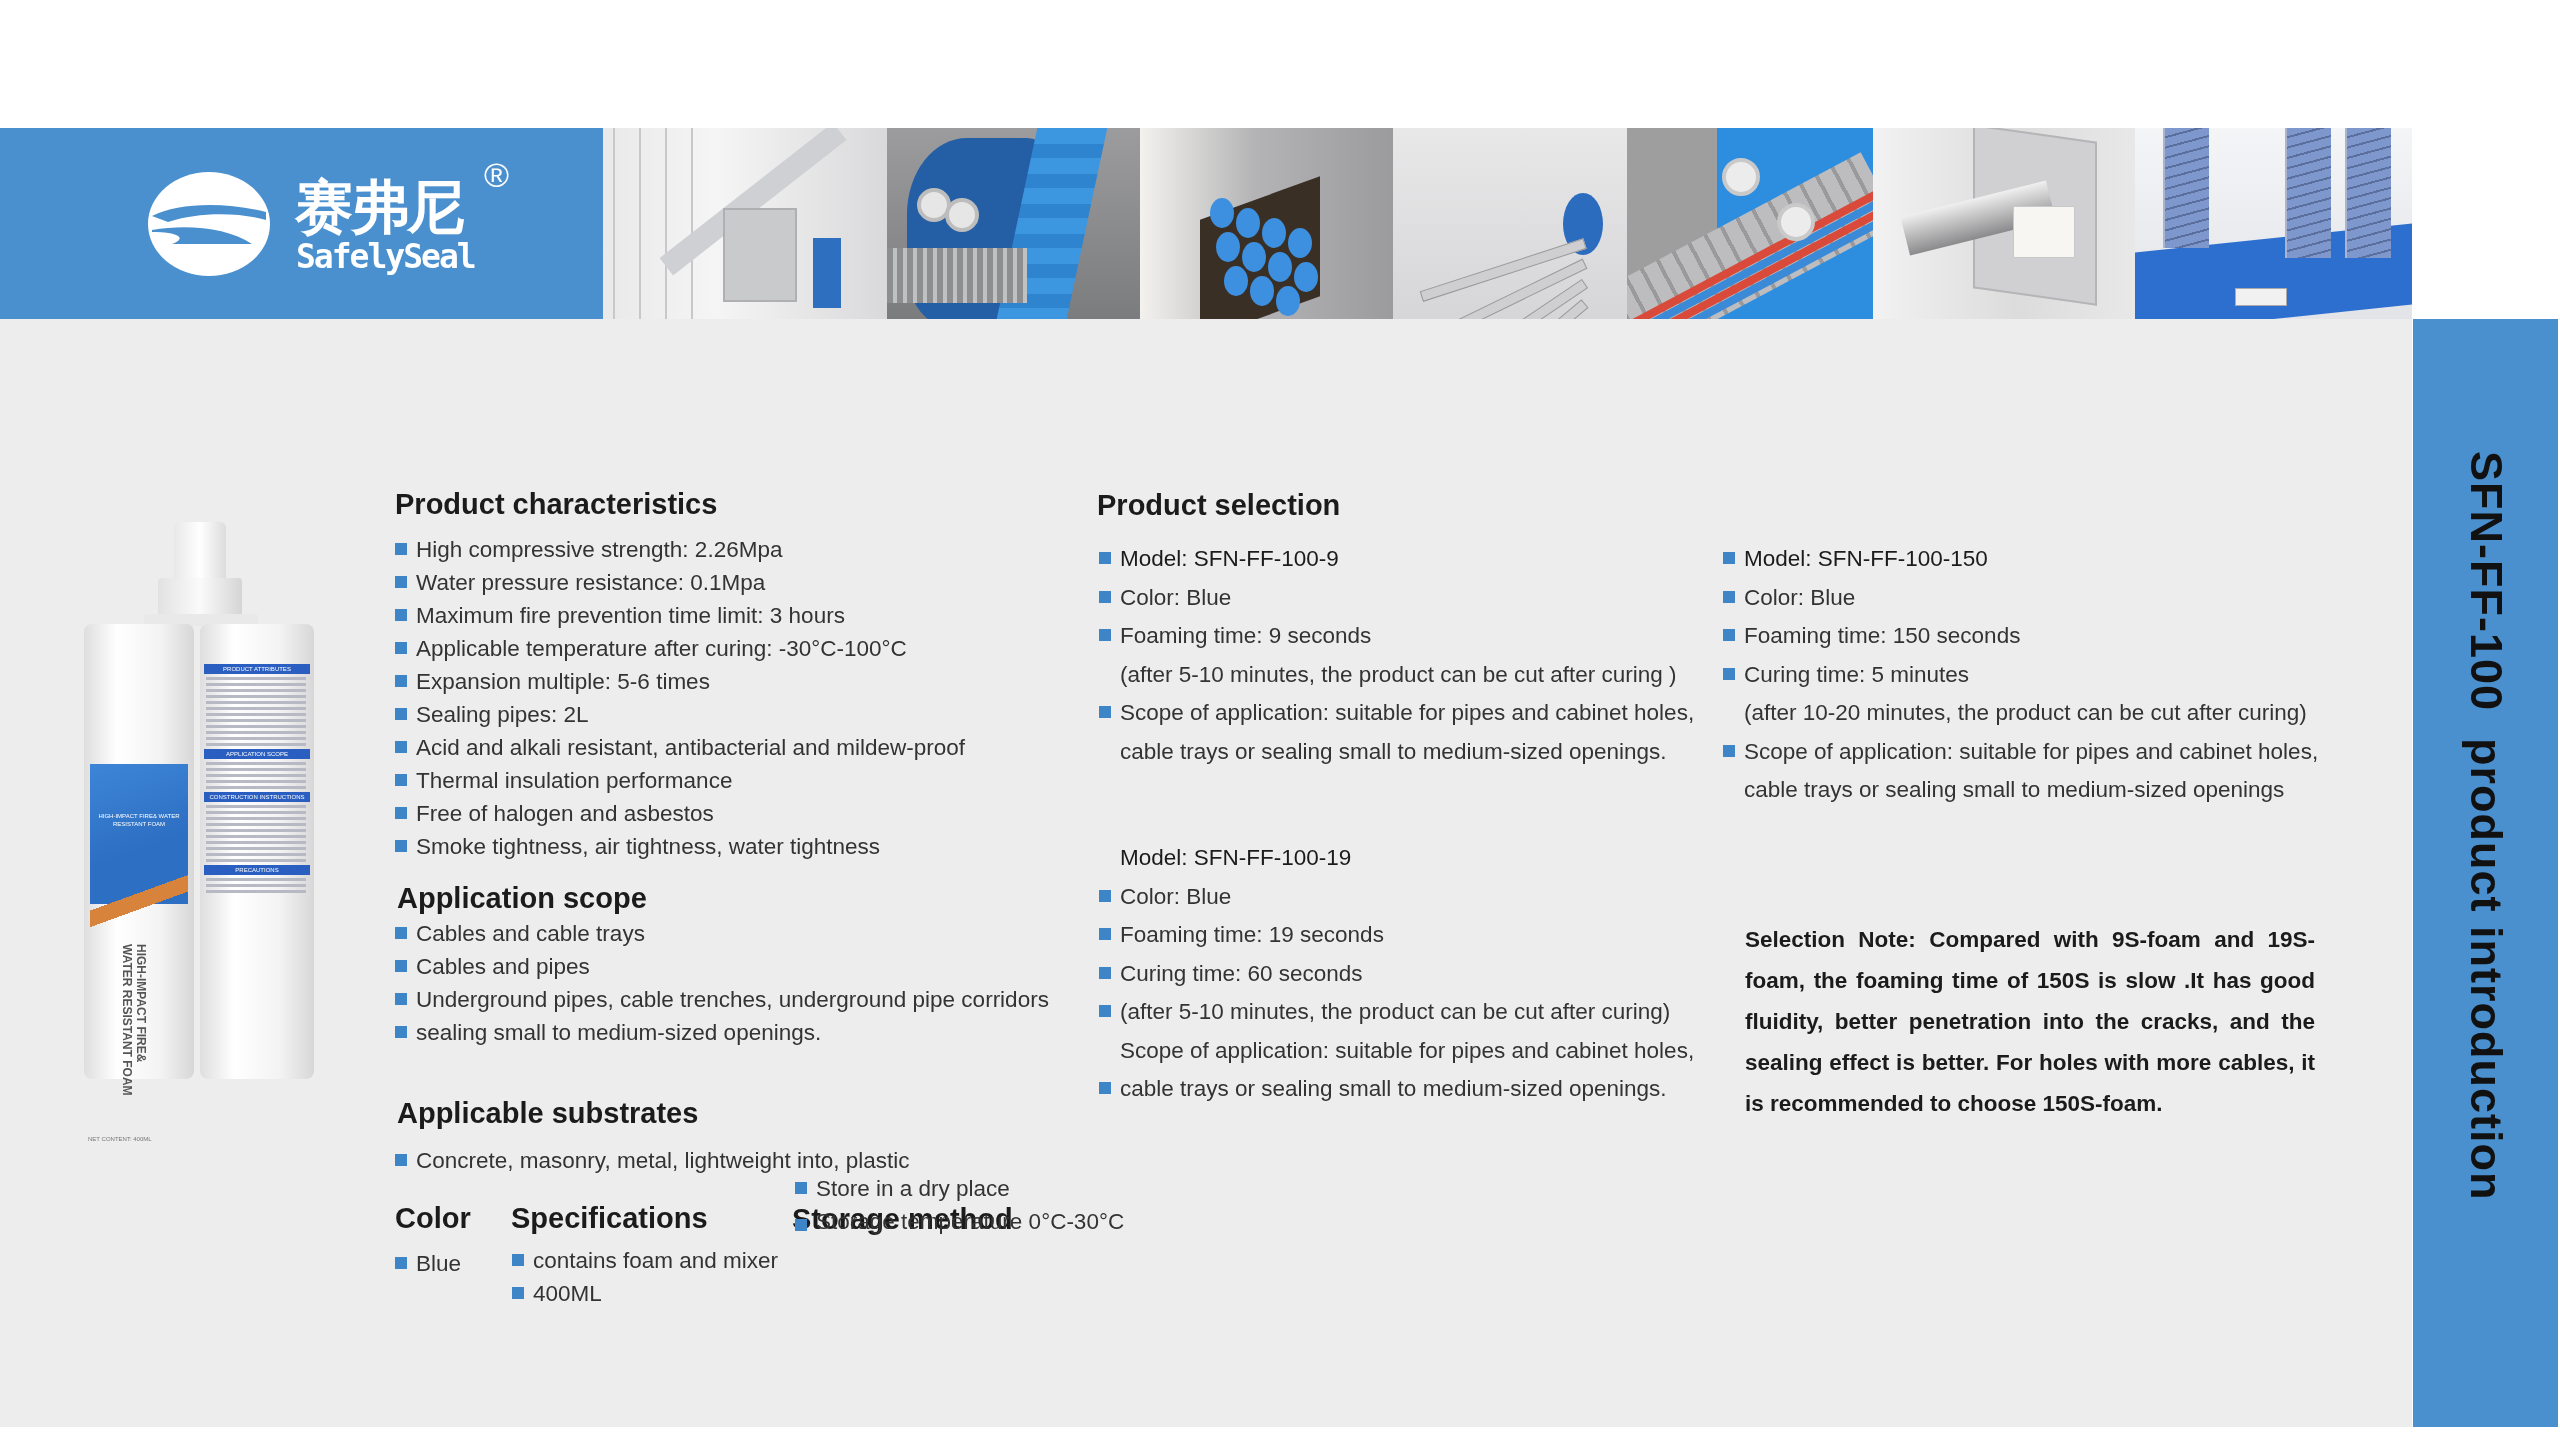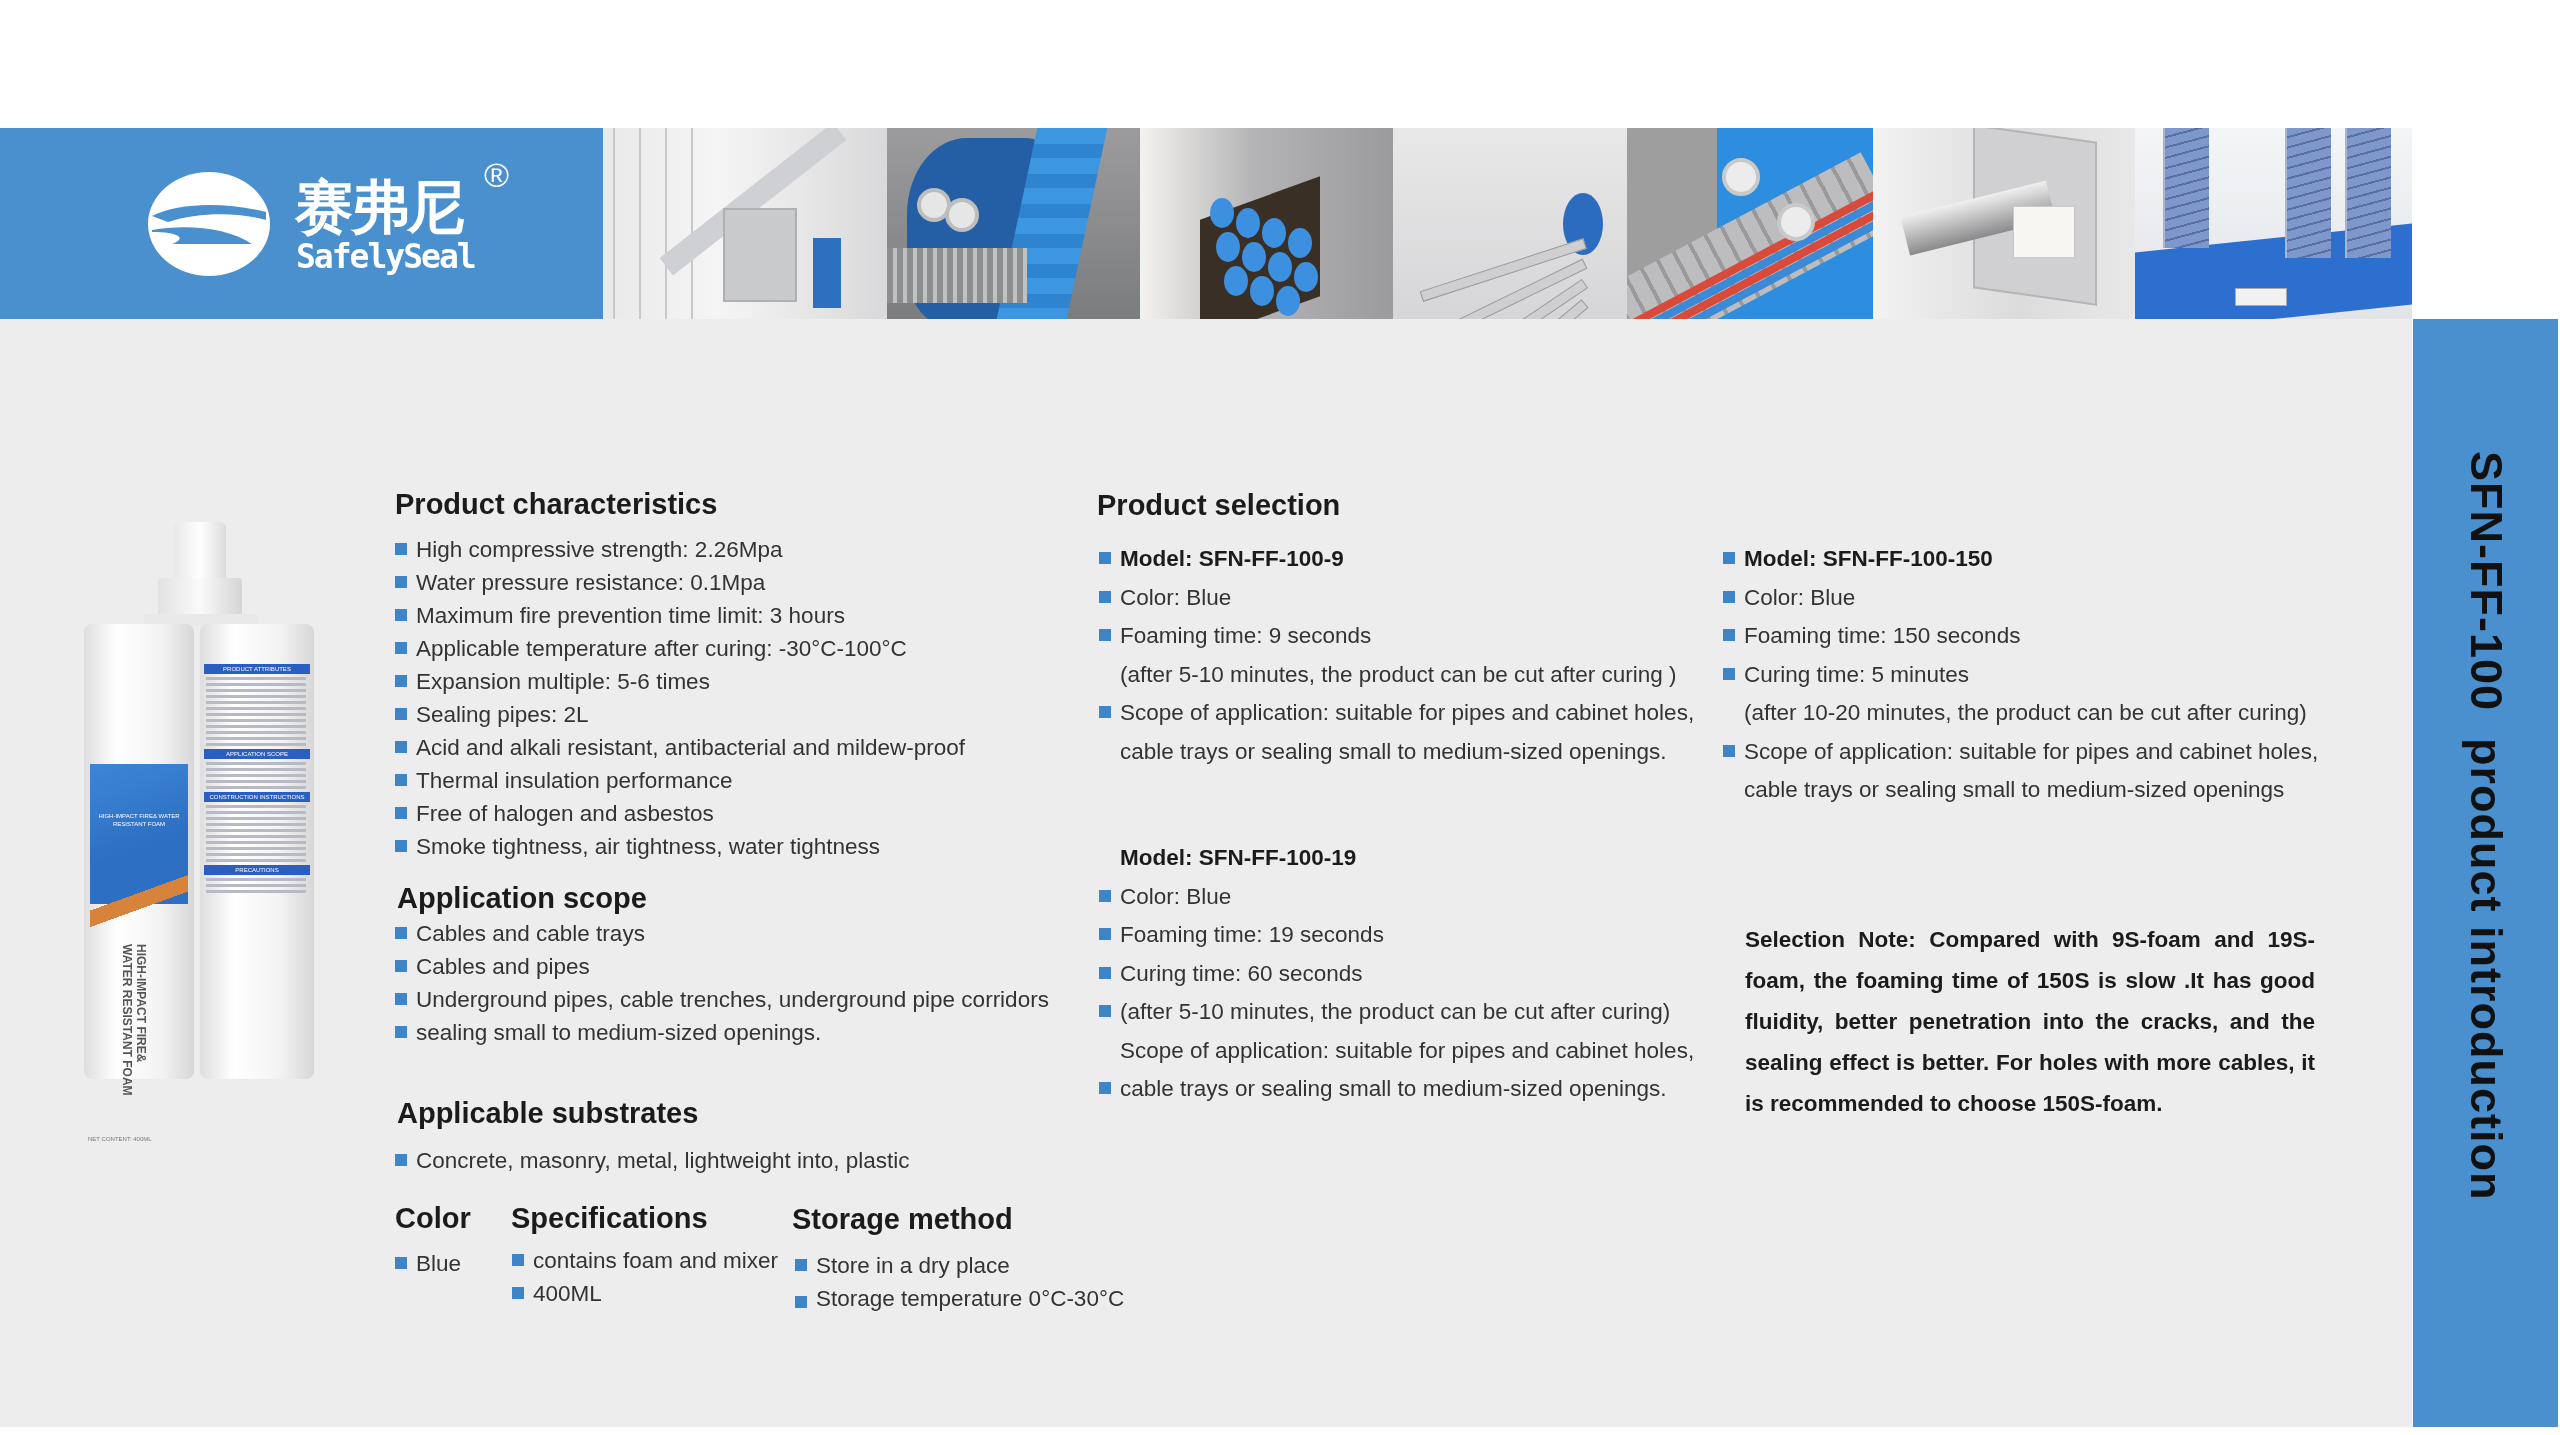--- a/index.html
+++ b/index.html
@@ -99,21 +99,21 @@
     .r-sheet { position:absolute; left:120px; top:142px; width:106px; height:380px; }
     .r-head { height:10px; background:#2a5fc1; margin-bottom:3px; font-size:6px; color:#fff; text-align:center; line-height:10px; }
     .r-line { height:3px; background:#b7b9c4; margin:3px 4px 3px 2px; }
 
     
     .h2 { font-weight: bold; font-size: 29px; color: #1b1b1b; line-height: 1; white-space: nowrap; }
     .list { margin: 0; padding: 0; list-style: none; }
     .li { position: relative; padding-left: 23px; font-size: 22.5px; line-height: 33px; white-space: nowrap; color: #333; }
     .li.nob { padding-left: 23px; }
     .bullet { position: absolute; left: 2px; top: 10px; width: 12px; height: 12px; background: #3d85c6; }
-    .bold { font-weight: bold; color: #1b1b1b; }
+    .bold { font-weight: normal; color: #1b1b1b; }
 
     .col-sel .li { line-height: 38.5px; }
     .col-sel .bullet { top: 12px; }
 
     .note {
       left: 1745px; top: 919px; width: 570px;
       font-weight: bold; font-size: 22.5px; line-height: 41px; color: #1b1b1b;
       text-align: justify;
     }
   </style>
@@ -283,21 +283,21 @@
   <li class="li"><span class="bullet"></span><span>Blue</span></li>
 </ul>
 
 <div class="abs h2" style="left:511px;top:1204px">Specifications</div>
 <ul class="abs list" style="left:510px;top:1244px">
   <li class="li"><span class="bullet"></span><span>contains foam and mixer</span></li>
   <li class="li"><span class="bullet"></span><span>400ML</span></li>
 </ul>
 
 <div class="abs h2" style="left:792px;top:1205px">Storage method</div>
-<ul class="abs list" style="left:793px;top:1249px">
+<ul class="abs list" style="left:793px;top:1172px">
   <li class="li"><span class="bullet"></span><span>Store in a dry place</span></li>
   <li class="li"><span class="bullet" style="top:14px"></span><span>Storage temperature 0°C-30°C</span></li>
 </ul>
 
 <div class="abs h2" style="left:1097px;top:491px">Product selection</div>
 
 <ul class="abs list col-sel" style="left:1097px;top:540px">
   <li class="li bold"><span class="bullet"></span><span>Model: SFN-FF-100-9</span></li>
   <li class="li"><span class="bullet"></span><span>Color: Blue</span></li>
   <li class="li"><span class="bullet"></span><span>Foaming time: 9 seconds</span></li>

